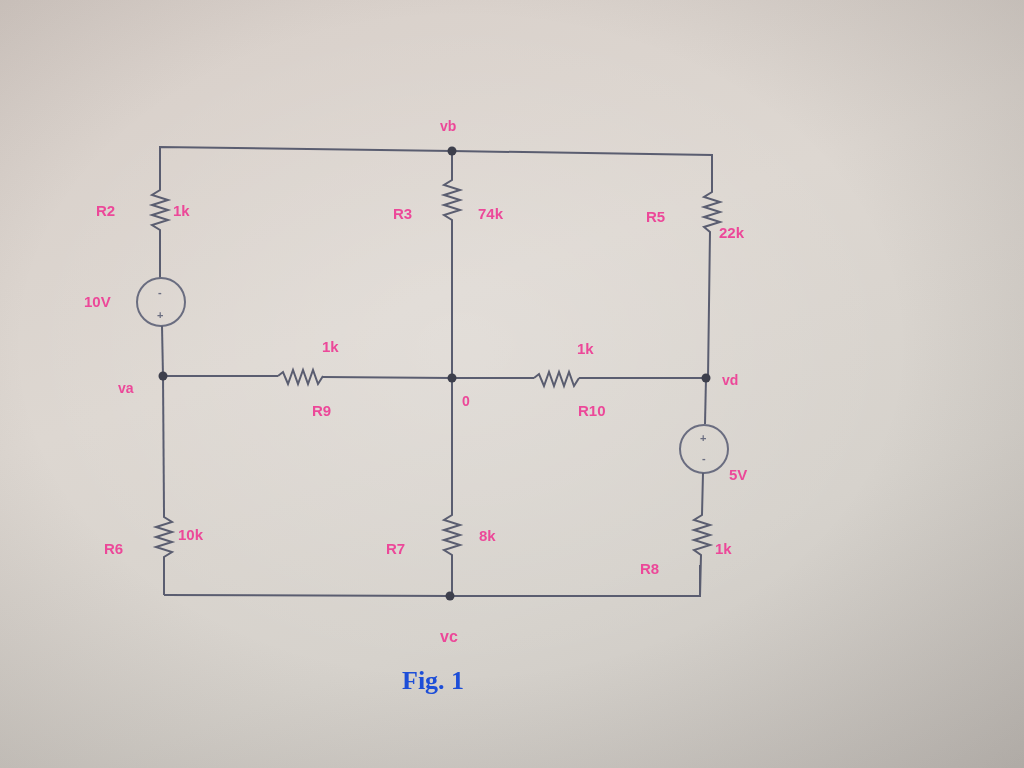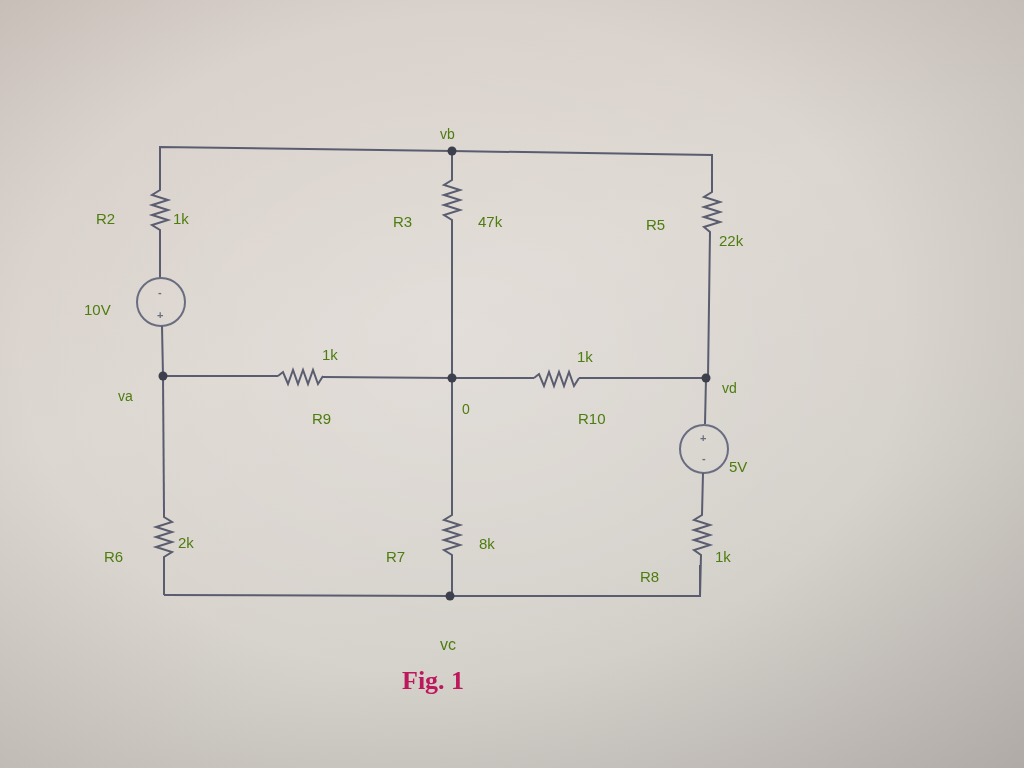--- a/index.html
+++ b/index.html
@@ -13,29 +13,29 @@
     position:absolute; inset:0;
     background: radial-gradient(ellipse at 45% 45%, rgba(255,255,255,0.18) 0%, rgba(0,0,0,0) 55%, rgba(60,50,45,0.18) 100%);
     pointer-events:none;
   }
   svg.circuit { position:absolute; left:0; top:0; }
   .wire { stroke:#5a5d70; stroke-width:2; fill:none; }
   .res { stroke:#5a5d70; stroke-width:2; fill:none; stroke-linejoin:miter; }
   .src { stroke:#6a6d80; stroke-width:2; fill:none; }
   .node { fill:#3d3f4c; }
   .lbl {
-    position:absolute; color:#4d7c0f; font-size:15px; font-weight:normal;
-    font-family: "Liberation Sans", sans-serif; white-space:nowrap;margin-top:8px;
+    position:absolute; color:#ec4899; font-size:15px; font-weight:bold;
+    font-family: "Liberation Sans", sans-serif; white-space:nowrap;
   }
   .lbl.small { font-size:14px; }
   .pol { position:absolute; color:#6a6d80; font-size:11px; font-weight:bold; }
   .fig {
     position:absolute; left:402px; top:666px;
     font-family: "Liberation Serif", serif; font-weight:bold;
-    font-size:26px; color:#be185d;
+    font-size:26px; color:#1d4ed8;
   }
 </style>
 </head>
 <body>
 
 <div class="vignette"></div>
 
 <svg class="circuit" width="1024" height="768">
 
   <polyline class="wire" points="160,185 160,147 452,151 712,155 712,188"></polyline>
@@ -85,35 +85,35 @@
 <span class="lbl small" style="left:462px;top:393px;">0</span>
 <span class="lbl small" style="left:722px;top:372px;">vd</span>
 <span class="lbl small" style="left:440px;top:628px;font-size:16px;text-align:center;">vc</span>
 
 <span class="lbl" style="left:96px;top:202px;">R2</span>
 <span class="lbl" style="left:173px;top:202px;">1k</span>
 
 <span class="lbl" style="left:84px;top:293px;">10V</span>
 
 <span class="lbl" style="left:393px;top:205px;">R3</span>
-<span class="lbl" style="left:478px;top:205px;">47k</span>
+<span class="lbl" style="left:478px;top:205px;">74k</span>
 
 <span class="lbl" style="left:646px;top:208px;">R5</span>
 <span class="lbl" style="left:719px;top:224px;">22k</span>
 
 <span class="lbl" style="left:322px;top:338px;">1k</span>
 <span class="lbl" style="left:312px;top:402px;text-align:center;">R9</span>
 
 <span class="lbl" style="left:577px;top:340px;">1k</span>
 <span class="lbl" style="left:578px;top:402px;">R10</span>
 
-<span class="lbl" style="left:729px;top:450px;">5V</span>
+<span class="lbl" style="left:729px;top:466px;">5V</span>
 
 <span class="lbl" style="left:104px;top:540px;">R6</span>
-<span class="lbl" style="left:178px;top:526px;">2k</span>
+<span class="lbl" style="left:178px;top:526px;">10k</span>
 
 <span class="lbl" style="left:386px;top:540px;">R7</span>
 <span class="lbl" style="left:479px;top:527px;">8k</span>
 
 <span class="lbl" style="left:640px;top:560px;">R8</span>
 <span class="lbl" style="left:715px;top:540px;">1k</span>
 
 <div class="fig">Fig. 1</div>
 
 </body></html>

